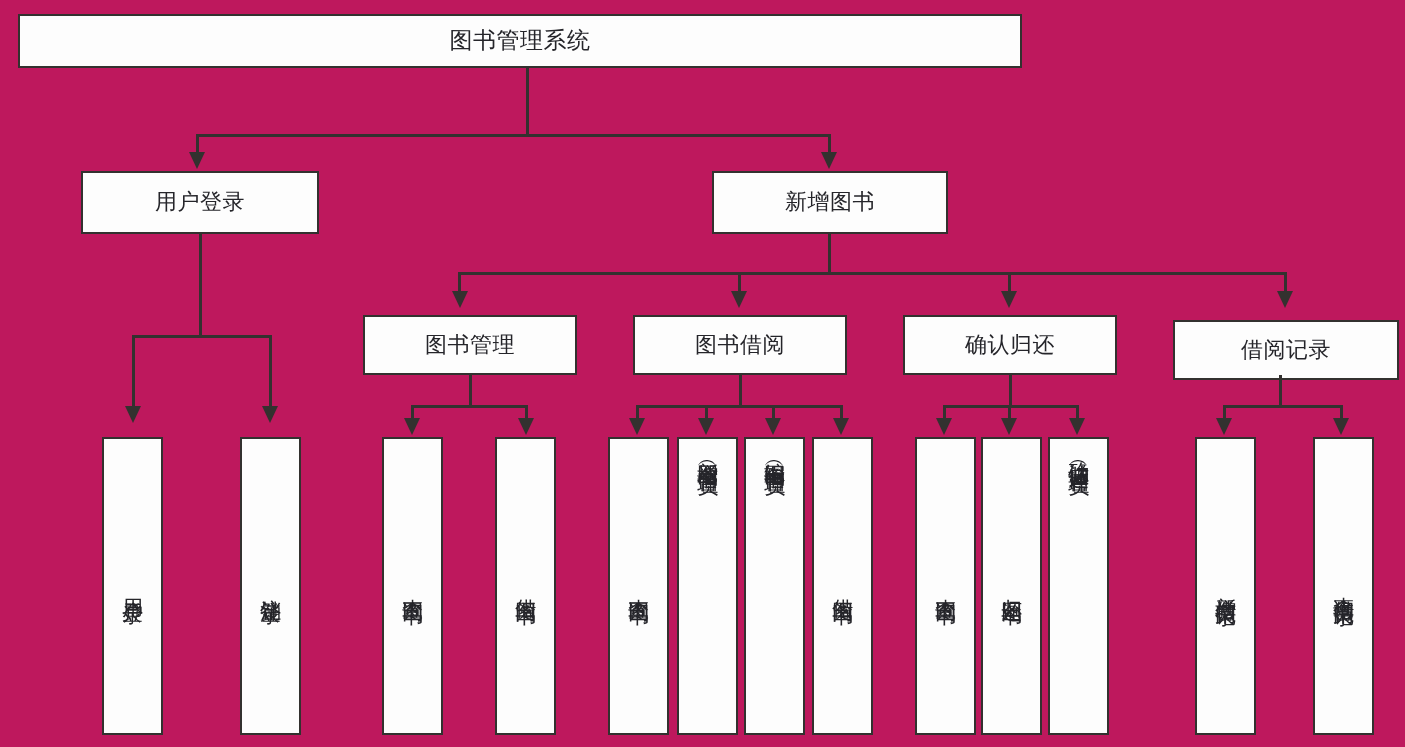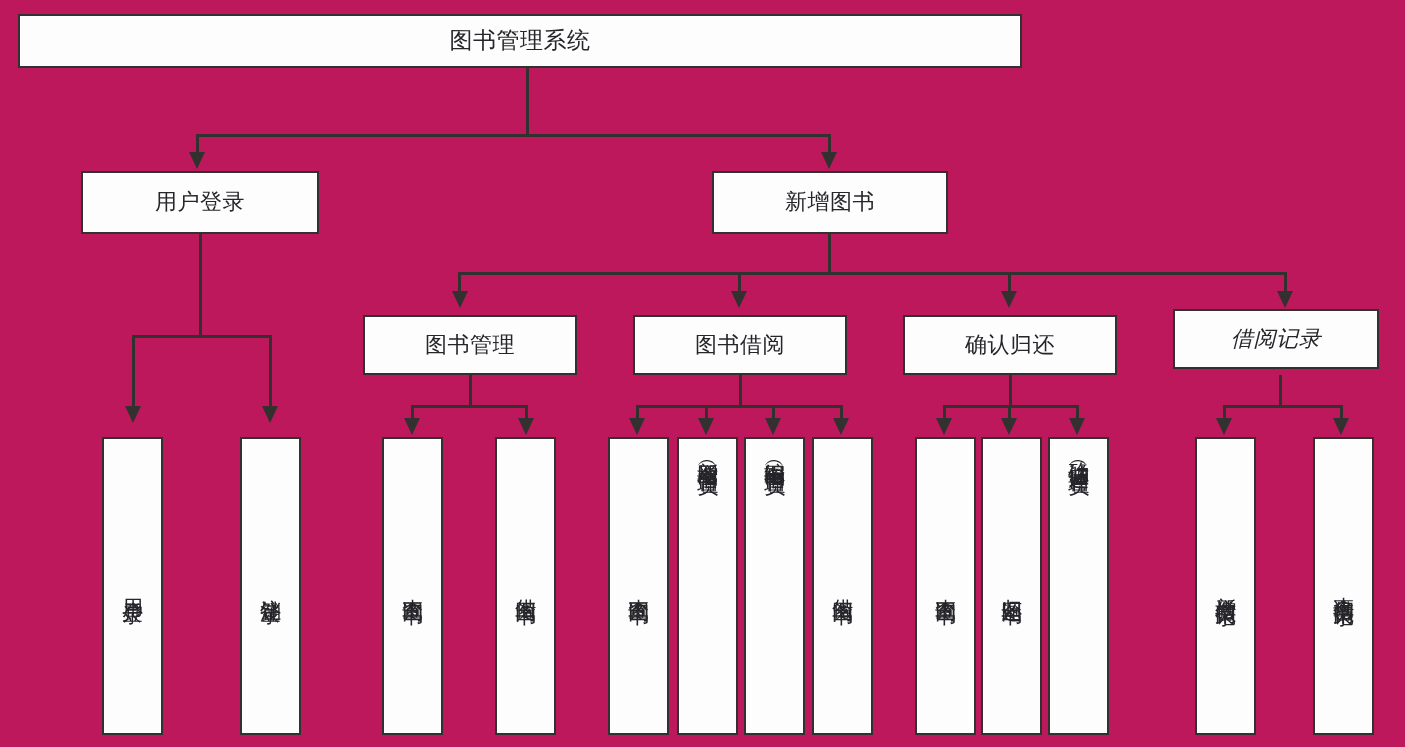--- a/index.html
+++ b/index.html
@@ -140,21 +140,21 @@
 
   <div class="node horiz" style="left:363px; top:315px; width:214px; height:60px;">
     <span class="label">图书管理</span>
   </div>
   <div class="node horiz" style="left:633px; top:315px; width:214px; height:60px;">
     <span class="label">图书借阅</span>
   </div>
   <div class="node horiz" style="left:903px; top:315px; width:214px; height:60px;">
     <span class="label">确认归还</span>
   </div>
-  <div class="node horiz" style="left:1173px; top:309px; width:206px; height:60px;font-style:italic;">
+  <div class="node horiz" style="left:1173px; top:320px; width:226px; height:60px;">
     <span class="label">借阅记录</span>
   </div>
 
   <div class="vline" style="left:469px; top:375px; width:3px; height:32px;"></div>
   <div class="hline" style="left:411px; top:405px; width:117px; height:3px;"></div>
   <div class="vline" style="left:411px; top:405px; width:3px; height:14px;"></div>
   <div class="arrow" style="left:404px; top:418px;"></div>
   <div class="vline" style="left:525px; top:405px; width:3px; height:14px;"></div>
   <div class="arrow" style="left:518px; top:418px;"></div>
 

